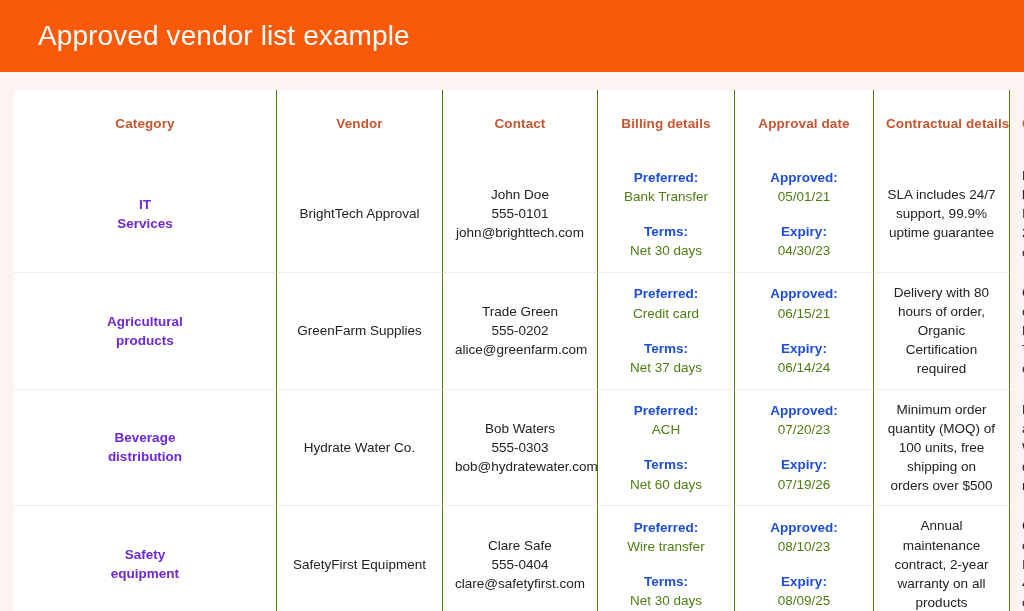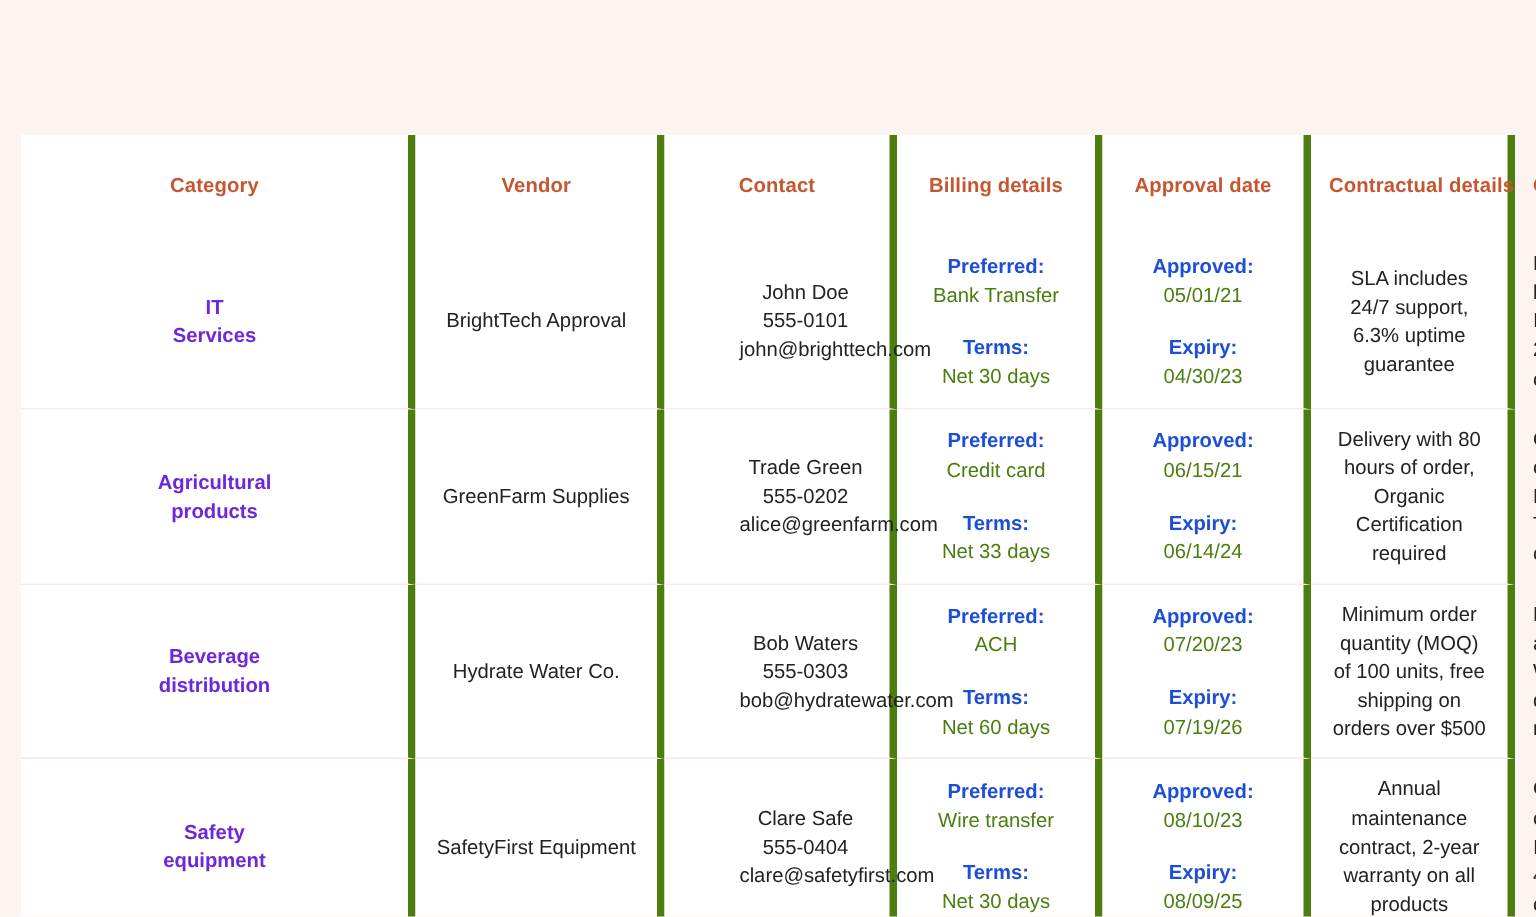--- a/index.html
+++ b/index.html
@@ -56,21 +56,21 @@
     width: 996px;
     border-collapse: separate;
     border-spacing: 0;
     table-layout: fixed;
     background: #f7ece9;
   }
 
   table.vendor-table td,
   table.vendor-table th {
     background: #ffffff;
-    border-right: 5px solid #4d7c0f;
+    border-right: 1px solid #4d7c0f;
     border-bottom: 1px solid #f7e9e4;
     text-align: center;
     vertical-align: middle;
     padding: 10px 12px;
     box-sizing: border-box;
   }
   table.vendor-table tr > *:last-child {
     border-right: none;
   }
   table.vendor-table tr:last-child > * {
@@ -104,21 +104,21 @@
     font-size: 13.5px;
     font-weight: 700;
     line-height: 1.42;
   }
   .cell-plain {
     color: #222222;
     font-size: 13.5px;
     font-weight: 400;
     line-height: 1.42;
   }
-  .cell-plain .line { display: block; margin-left: 38px; }
+  .cell-plain .line { display: block; }
 
   .kv-block { line-height: 1.42; }
   .kv-block .k {
     display: block;
     font-weight: 700;
     color: #1d4ed8;
     font-size: 13.5px;
   }
   .kv-block .v {
     display: block;
@@ -126,20 +126,23 @@
     color: #4d7c0f;
     font-size: 13.5px;
   }
   .kv-gap { height: 16px; }
 </style>
 </head>
 <body>
 
 <div class="page">
 
+  <div class="banner">
+    <div class="banner-title">Approved vendor list example</div>
+  </div>
 
   <div class="table-wrap">
     <table class="vendor-table">
       <colgroup>
         <col class="c-category">
         <col class="c-vendor">
         <col class="c-contact">
         <col class="c-billing">
         <col class="c-approval">
         <col class="c-contractual">
@@ -181,41 +184,41 @@
             <div class="kv-block">
               <span class="k">Approved:</span>
               <span class="v">05/01/21</span>
             </div>
             <div class="kv-gap"></div>
             <div class="kv-block">
               <span class="k">Expiry:</span>
               <span class="v">04/30/23</span>
             </div>
           </td>
-          <td class="cell-plain">SLA includes 24/7 support, 6.3% uptime guarantee</td>
+          <td class="cell-plain">SLA includes 24/7 support, 99.9% uptime guarantee</td>
           <td class="cell-plain">Business license, ISO 27001 certification</td>
         </tr>
 
         <tr>
           <td class="cell-category">Agricultural<br>products</td>
           <td class="cell-plain">GreenFarm Supplies</td>
           <td class="cell-plain">
             <span class="line">Trade Green</span>
             <span class="line">555-0202</span>
             <span class="line">alice@greenfarm.com</span>
           </td>
           <td>
             <div class="kv-block">
               <span class="k">Preferred:</span>
               <span class="v">Credit card</span>
             </div>
             <div class="kv-gap"></div>
             <div class="kv-block">
               <span class="k">Terms:</span>
-              <span class="v">Net 33 days</span>
+              <span class="v">Net 37 days</span>
             </div>
           </td>
           <td>
             <div class="kv-block">
               <span class="k">Approved:</span>
               <span class="v">06/15/21</span>
             </div>
             <div class="kv-gap"></div>
             <div class="kv-block">
               <span class="k">Expiry:</span>

